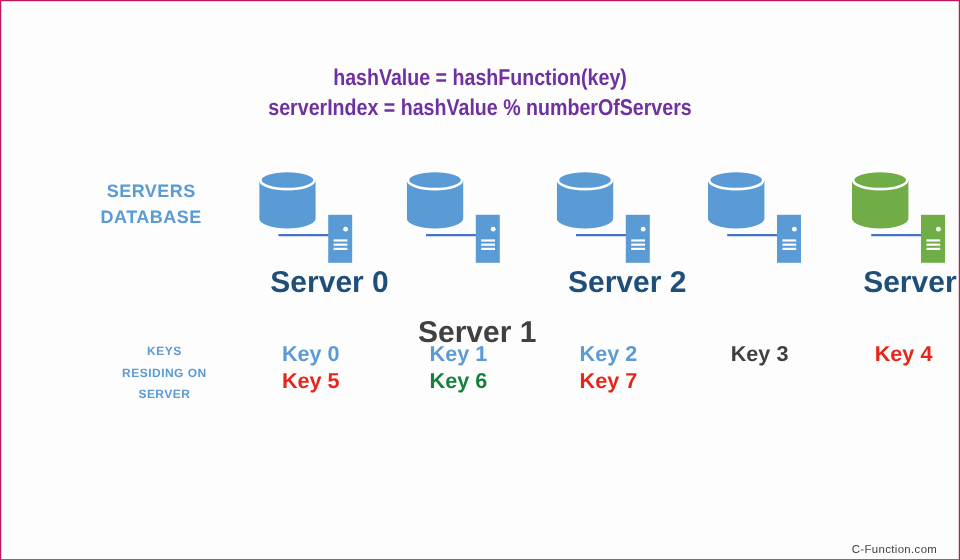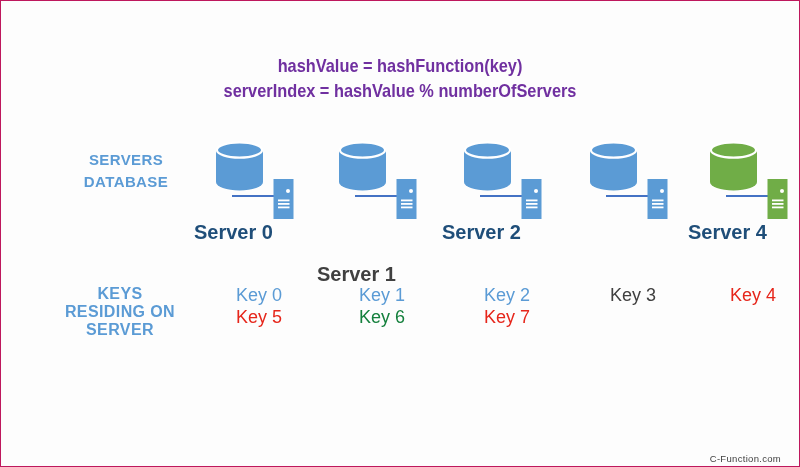--- a/index.html
+++ b/index.html
@@ -26,45 +26,45 @@
     transform: scaleX(0.86);
   }
   .side-heading {
     position: absolute;
     text-align: center;
     font-weight: bold;
     color: #5b9bd5;
     letter-spacing: 0.4px;
   }
   .db-heading { left: 58px; top: 148px; width: 134px; font-size: 15px; line-height: 22px; }
-  .keys-heading { left: 54px; top: 284px; width: 130px; font-size: 16px; line-height: 18px; }
+  .keys-heading { left: 71px; top: 284px; width: 130px; font-size: 10px; line-height: 18px; }
   .server-col {
     position: absolute;
     top: 140px;
     width: 130px;
     height: 240px;
   }
   .server-col .icon-wrap { display: block; margin-left: 22px; width: 78px; height: 80px; }
   .server-name {
     position: absolute;
     top: 80px;
     left: 0;
     width: 100%;
-    text-align: left;
+    text-align: right;
     font-weight: bold;
-    font-size: 20px;
+    font-size: 25px;
     color: #1f4e79;
     white-space: nowrap;
   }
   .key-cell {
     position: absolute;
     left: 0;
     width: 100%;
     text-align: center;
-    font-weight: normal;
+    font-weight: bold;
     font-size: 18px;
     white-space: nowrap;
   }
   .key-row-1 { top: 144px; }
   .key-row-2 { top: 166px; }
   .col-0 { left: 193px; }
   .col-1 { left: 316px; }
   .col-2 { left: 441px; }
   .col-3 { left: 567px; }
   .col-4 { left: 687px; }

